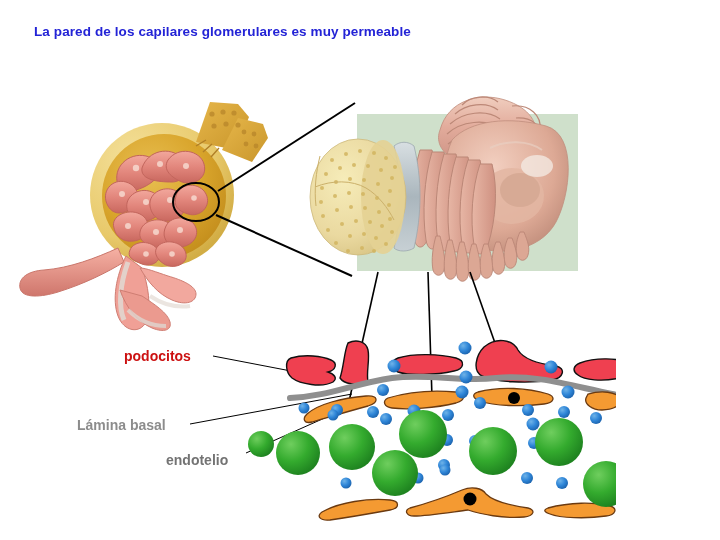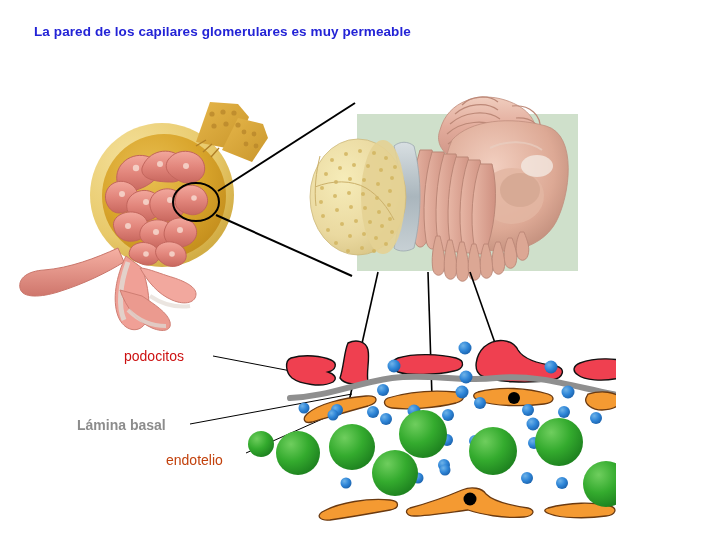--- a/index.html
+++ b/index.html
@@ -26,37 +26,37 @@
     white-space: nowrap;
   }
   .label {
     position: absolute;
     white-space: nowrap;
   }
   #label-podocitos {
     left: 124px;
     top: 348px;
     font-size: 14px;
-    font-weight: normal;
+    font-weight: bold;
     color: #cc1111;
     text-align: right;
   }
   #label-lamina {
     left: 77px;
     top: 417px;
     font-size: 14px;
     font-weight: bold;
     color: #8c8c8c;
   }
   #label-endotelio {
     left: 166px;
     top: 452px;
     font-size: 14px;
-    font-weight: normal;
-    color: #c2410c;
+    font-weight: bold;
+    color: #737373;
     text-align: right;
   }
   .svg-layer {
     position: absolute;
     left: 0;
     top: 0;
     width: 720px;
     height: 540px;
   }
   #speaker {

